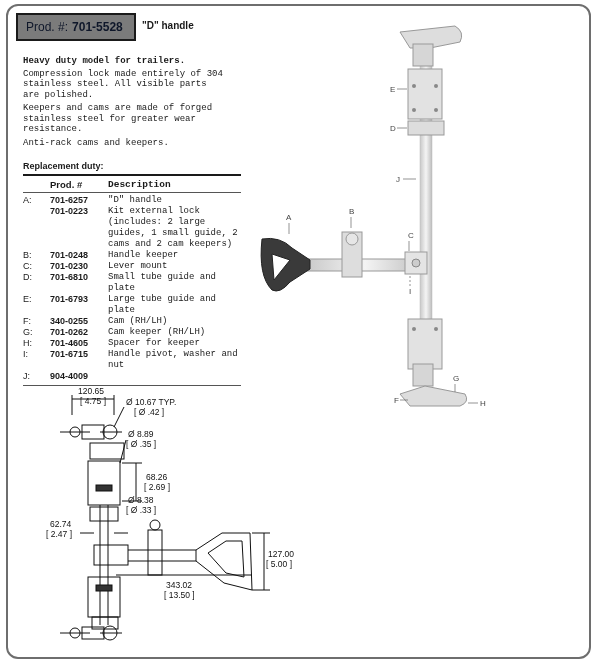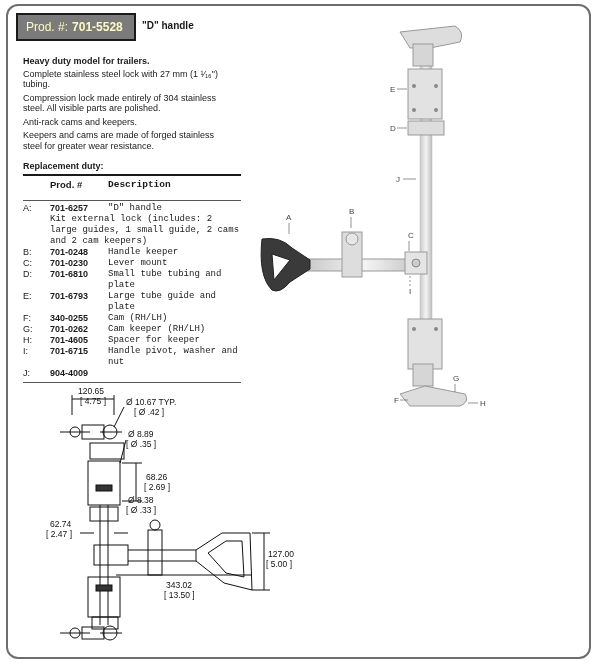--- a/index.html
+++ b/index.html
@@ -1,87 +1,87 @@
 <!DOCTYPE html>
 <html><head>
 <meta charset="utf-8">
 <style>
   html,body{margin:0;padding:0;background:#fff;}
   body{width:600px;height:665px;position:relative;overflow:hidden;font-family:"Liberation Sans",sans-serif;color:#1a1a1a;}
   .frame{position:absolute;left:6px;top:4px;width:585px;height:655px;border:2px solid #6e6e6e;border-radius:12px;box-sizing:border-box;}
-  .prod-badge{position:absolute;left:16px;top:13px;width:120px;height:28px;background:#7b7b7b;border:2px solid #1a1a1a;box-sizing:border-box;color:#fef9c3;display:flex;align-items:center;padding-left:8px;font-size:12px;}
+  .prod-badge{position:absolute;left:16px;top:13px;width:120px;height:28px;background:#7b7b7b;border:2px solid #1a1a1a;box-sizing:border-box;color:#0f172a;display:flex;align-items:center;padding-left:8px;font-size:12px;}
   .prod-badge .num{font-weight:bold;font-size:12px;margin-left:4px;}
   .prod-name{position:absolute;left:142px;top:20px;font-size:10px;font-weight:bold;}
   .desc{position:absolute;left:23px;top:56px;width:220px;font-size:9px;line-height:10.5px;}
   .desc .h{font-weight:bold;margin-bottom:2px;}
-  .desc p{margin:0 16px 3px 0;}
+  .desc p{margin:0 16px 3px 0;font-family:Liberation Mono, monospace;}
   .parts{position:absolute;left:23px;top:161px;width:218px;font-size:9px;}
   .parts .title{font-weight:bold;margin-bottom:3px;}
   .parts .rule-top{border-top:2px solid #1a1a1a;}
   .parts .rule-bot{border-top:1.5px solid #555;margin-top:3px;}
   .row{display:flex;line-height:11px;}
   .row .l{width:27px;}
   .row .p{width:58px;font-weight:bold;}
   .row .d{flex:1;font-family:Liberation Mono, monospace;}
-  .hdr{font-weight:bold;font-size:9.5px;padding:3px 0 10px 0;border-bottom:1px solid #555;margin-bottom:2px;}
+  .hdr{font-weight:bold;font-size:9.5px;padding:3px 0 2px 0;border-bottom:1px solid #555;margin-bottom:2px;}
   .photo{position:absolute;left:250px;top:14px;width:245px;height:400px;}
   .drawing{position:absolute;left:20px;top:385px;width:290px;height:260px;}
   .lbl{font-size:8px;fill:#444;font-family:"Liberation Sans",sans-serif;}
   .dim{font-size:8.5px;fill:#111;font-family:"Liberation Sans",sans-serif;}
 </style>
 </head>
 <body>
 
 <div class="frame"></div>
 
 <div class="prod-badge">
   <span>Prod. #:</span>
   <span class="num">701-5528</span>
 </div>
 <div class="prod-name">"D" handle</div>
 
 <div class="desc">
   <p class="h">Heavy duty model for trailers.</p>
-  <p>Complete stainless steel lock with 27 mm (1 ¹⁄₁₆") tubing.</p>
   <p>Compression lock made entirely of 304 stainless steel. All visible parts are polished.</p>
+  <p>Keepers and cams are made of forged stainless steel for greater wear resistance.</p>
   <p>Anti-rack cams and keepers.</p>
-  <p>Keepers and cams are made of forged stainless steel for greater wear resistance.</p>
 </div>
 
 <div class="parts">
   <div class="title">Replacement duty:</div>
   <div class="rule-top"></div>
   <div class="row hdr">
     <span class="l"></span>
     <span class="p">Prod. #</span>
     <span class="d">Description</span>
   </div>
   <div class="row">
       <span class="l">A:</span>
       <span class="p">701-6257</span>
       <span class="d">"D" handle</span>
     </div>
   <div class="row">
       <span class="l"></span>
+      <span class="p">701-0223</span>
       <span class="d">Kit external lock (includes: 2 large guides, 1 small guide, 2 cams and 2 cam keepers)</span>
     </div>
   <div class="row">
       <span class="l">B:</span>
       <span class="p">701-0248</span>
       <span class="d">Handle keeper</span>
     </div>
   <div class="row">
       <span class="l">C:</span>
       <span class="p">701-0230</span>
       <span class="d">Lever mount</span>
     </div>
   <div class="row">
       <span class="l">D:</span>
       <span class="p">701-6810</span>
-      <span class="d">Small tube tubing and plate</span>
+      <span class="d">Small tube guide and plate</span>
     </div>
   <div class="row">
       <span class="l">E:</span>
       <span class="p">701-6793</span>
       <span class="d">Large tube guide and plate</span>
     </div>
   <div class="row">
       <span class="l">F:</span>
       <span class="p">340-0255</span>
       <span class="d">Cam (RH/LH)</span>

